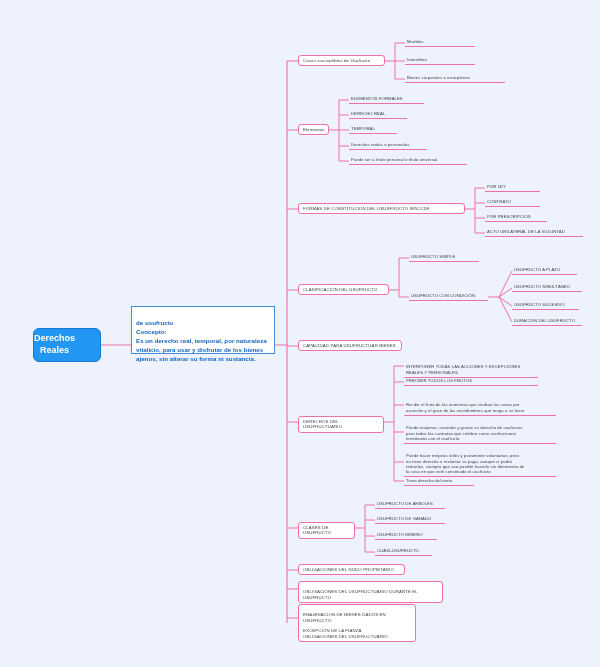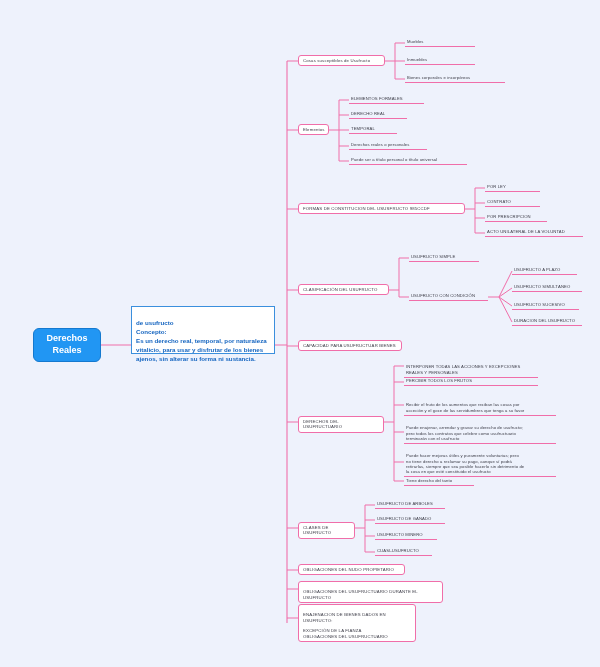--- a/index.html
+++ b/index.html
@@ -48,21 +48,20 @@
     position: absolute;
     background: #2196f3;
     border: 1px solid #1479cf;
     border-radius: 6px;
     color: #ffffff;
     font-size: 9px;
     font-weight: bold;
     text-align: center;
     display: flex;
     align-items: center;
-    justify-content: center;
     line-height: 1.3;
     box-sizing: border-box;
   }
   .concept {
     position: absolute;
     background: #ffffff;
     border: 1px solid #3b8fdd;
     color: #1565c0;
     font-size: 6.2px;
     font-weight: bold;

